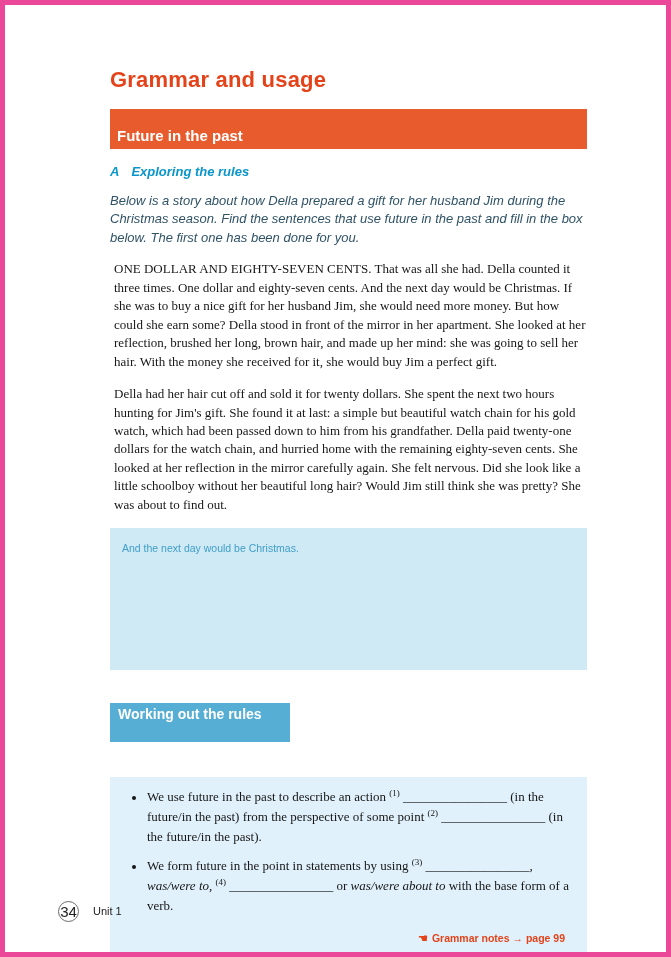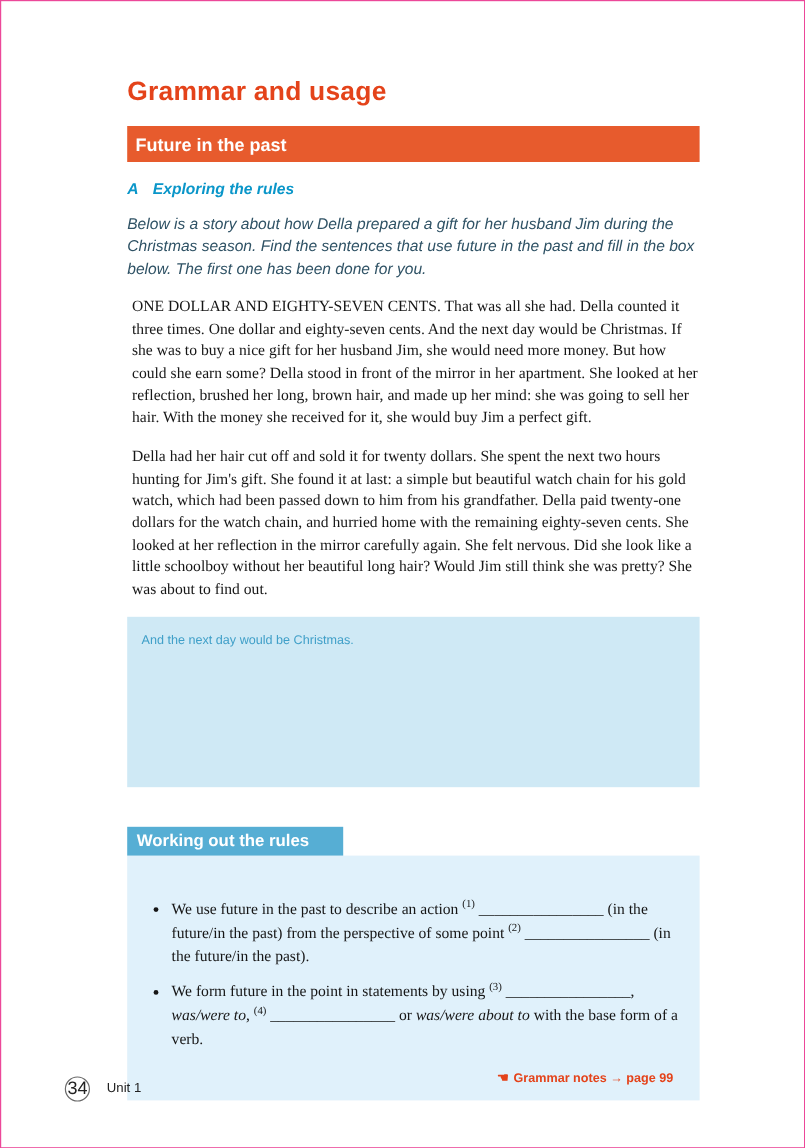--- a/index.html
+++ b/index.html
@@ -1,29 +1,29 @@
 <!DOCTYPE html>
 <html style="--accent_red: #e4431a; --banner_orange: #e75b2d; --heading_blue: #0a96c9; --instructions_blue: #2f5265; --rules_banner_blue: #56aed4; --answer_box_bg: #cfe9f5; --rules_box_bg: #e0f1fb; --answer_text: #3f9fc8; --notes_red: #e4431a;"><head>
 <meta charset="utf-8">
 <style>
   * { box-sizing: border-box; }
   html, body { margin: 0; padding: 0; background: #ffffff; }
   .page {
     position: relative; width: 671px; height: 957px; background: #ffffff;
     font-family: "Liberation Sans", sans-serif; overflow: hidden;
-    border: 1px solid #ec4899;
+    border: 5px solid #ec4899;
   }
   .content { position: absolute; left: 105px; top: 62px; width: 477px; }
   .title {
     color: var(--accent_red, #e4431a);
     font-size: 22px; font-weight: bold; margin: 0 0 16px 0; letter-spacing: 0.2px;
   }
   .topic-banner {
     background: var(--banner_orange, #e75b2d); color: #ffffff;
-    font-size: 15px; font-weight: bold; padding: 8px 8px 5px 7px; margin: 0 0 15px 0;
+    font-size: 15px; font-weight: bold; padding: 18px 8px 5px 7px; margin: 0 0 15px 0;
   }
   .section-heading {
     color: var(--heading_blue, #0a96c9);
     font-size: 13px; font-weight: bold; margin: 0 0 13px 0; font-style: italic;
   }
   .section-letter { margin-right: 12px; }
   .instructions {
     color: var(--instructions_blue, #2f5265); font-style: italic;
     font-size: 13px; line-height: 1.42; margin: 0 0 13px 0;
   }
@@ -33,25 +33,25 @@
   }
   .answer-box {
     background: var(--answer_box_bg, #cfe9f5);
     height: 142px; padding: 10px 12px; margin-top: 3px;
   }
   .answer-text { color: var(--answer_text, #3f9fc8); font-size: 10.5px; }
   .rules-section { margin-top: 33px; }
   .rules-label {
     display: inline-block; background: var(--rules_banner_blue, #56aed4);
     color: #ffffff; font-weight: bold; font-size: 14px;
-    padding: 3px 28px 5px 8px;
+    padding: 3px 28px 20px 8px;
   }
   .rules-box {
     background: var(--rules_box_bg, #e0f1fb);
-    padding: 34px 18px 10px 12px; min-height: 162px;
+    padding: 10px 18px 10px 12px; min-height: 162px; margin-top: 35px;
   }
   .rules-list { margin: 0; padding-left: 25px; }
   .rule-item {
     font-family: "Liberation Serif", serif; font-size: 13px; line-height: 1.5;
     margin-bottom: 10px; color: #161616;
   }
   .rule-item sup { font-size: 9px; }
   .grammar-notes {
     text-align: right; color: var(--notes_red, #e4431a);
     font-size: 10.5px; font-weight: bold; padding: 6px 4px 2px 0;

